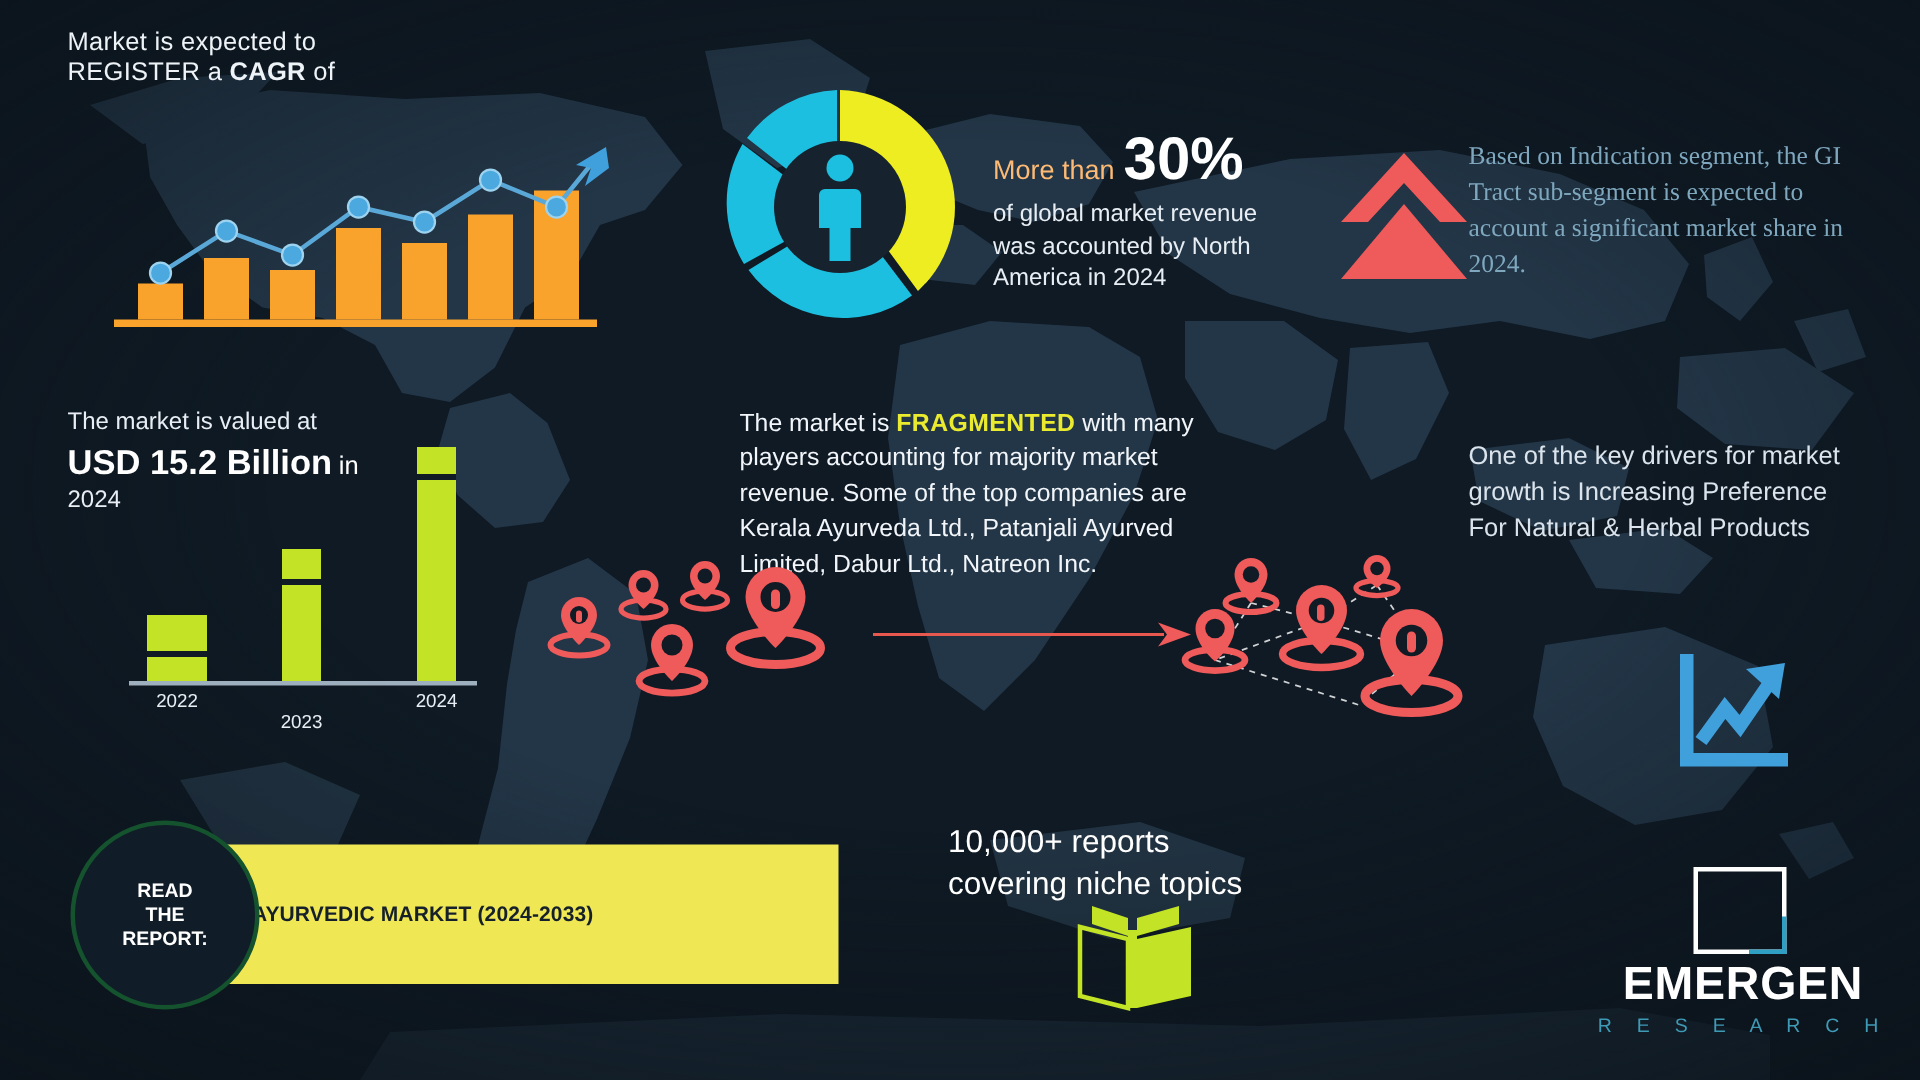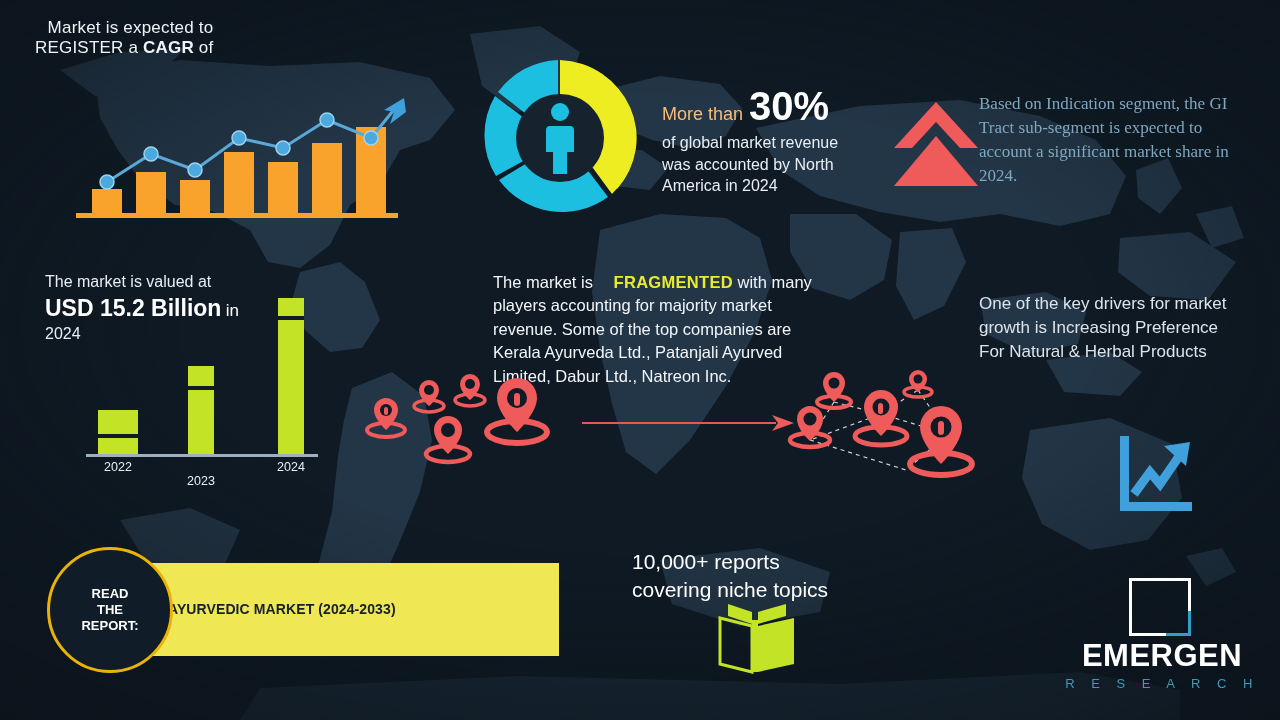--- a/index.html
+++ b/index.html
@@ -32,21 +32,21 @@
 
   .blue-note{font-size:17px;line-height:1.42;color:#7fa8bf;font-family:Liberation Serif, serif;}
   .grey-note{font-size:17px;line-height:1.40;color:#dbe4ec;}
 
   .valued-small{font-size:16px;color:#e8eef4;}
   .valued-big{font-size:23px;font-weight:700;color:#ffffff;}
   .valued-in{font-size:17px;font-weight:400;color:#ffffff;}
   .valued-year{font-size:16px;color:#e8eef4;}
 
   .frag{font-size:16.5px;line-height:1.42;color:#f2f6fa;}
-  .frag b{color:#eaea2f;font-weight:700;letter-spacing:.3px;margin-left:16px;}
+  .frag b{color:#eaea2f;font-weight:700;letter-spacing:.3px;}
 
   .reports-txt{font-size:21px;line-height:1.32;color:#ffffff;}
   .reports-txt .b{font-weight:400;}
 
   
   .chart-orange{position:absolute;left:70px;top:88px;width:340px;height:135px;}
 
   
   .chart-green{position:absolute;left:78px;top:292px;width:260px;height:180px;}
   .gyear{position:absolute;font-size:12.5px;color:#e8eef4;text-align:center;width:60px;}
@@ -65,21 +65,21 @@
   
   .growth{position:absolute;left:1112px;top:432px;width:86px;height:86px;}
 
   
   .book{position:absolute;left:718px;top:602px;width:78px;height:72px;}
 
   
   .cta-bar{position:absolute;left:104px;top:563px;width:455px;height:93px;background:#efe754;}
   .cta-title{position:absolute;left:168px;top:601px;font-size:14px;font-weight:700;color:#15202b;letter-spacing:.1px;}
   .cta-circle{position:absolute;left:47px;top:547px;width:120px;height:120px;border-radius:50%;
-    background:#101c27;border:3px solid #eab308;display:flex;align-items:center;justify-content:center;}
+    background:#101c27;border:3px solid #14532d;display:flex;align-items:center;justify-content:center;}
   .cta-circle span{font-size:13px;font-weight:700;line-height:1.25;text-align:center;color:#ffffff;}
   .logo-sq{position:absolute;left:1129px;top:578px;width:62px;height:58px;
     border:3px solid #ffffff;box-sizing:border-box;}
   .logo-sq .tick{position:absolute;right:-3px;bottom:-3px;width:22px;height:22px;
     border-right:3px solid #2f9fc4;border-bottom:3px solid #2f9fc4;}
   .logo-name{position:absolute;left:1063px;top:638px;width:198px;text-align:center;
     font-size:31px;font-weight:700;letter-spacing:.5px;color:#ffffff;}
   .logo-sub{position:absolute;left:1063px;top:676px;width:198px;text-align:center;
     font-size:13px;letter-spacing:6.5px;color:#3f9ab5;font-weight:400;}
 </style>
@@ -125,21 +125,21 @@
         <path d="M260 688 L520 676 L840 684 L1080 672 L1180 690 L1180 720 L240 720 Z" opacity="0.5"></path>
       </g>
       <g fill="#31485c" opacity="0.55">
         <path d="M660 560 L760 548 L830 572 L820 612 L740 626 L672 604 Z"></path>
         <path d="M120 520 L190 508 L240 530 L224 566 L152 572 Z"></path>
       </g>
     </svg>
   </div>
   <div class="vig"></div>
 
-  <div class="abs" style="left:35px;top:18px;text-align:right;">
+  <div class="abs" style="left:45px;top:18px;">
     <div class="cagr-line1">Market is expected to</div>
     <div class="cagr-line2">
       <span>REGISTER a </span><span class="b">CAGR</span><span> of</span>
     </div>
   </div>
 
   <div class="chart-orange">
     <svg viewBox="0 0 340 135" preserveAspectRatio="none" aria-hidden="true">
       <g fill="#f9a22c">
         <rect x="22" y="101" width="30" height="24"></rect>

